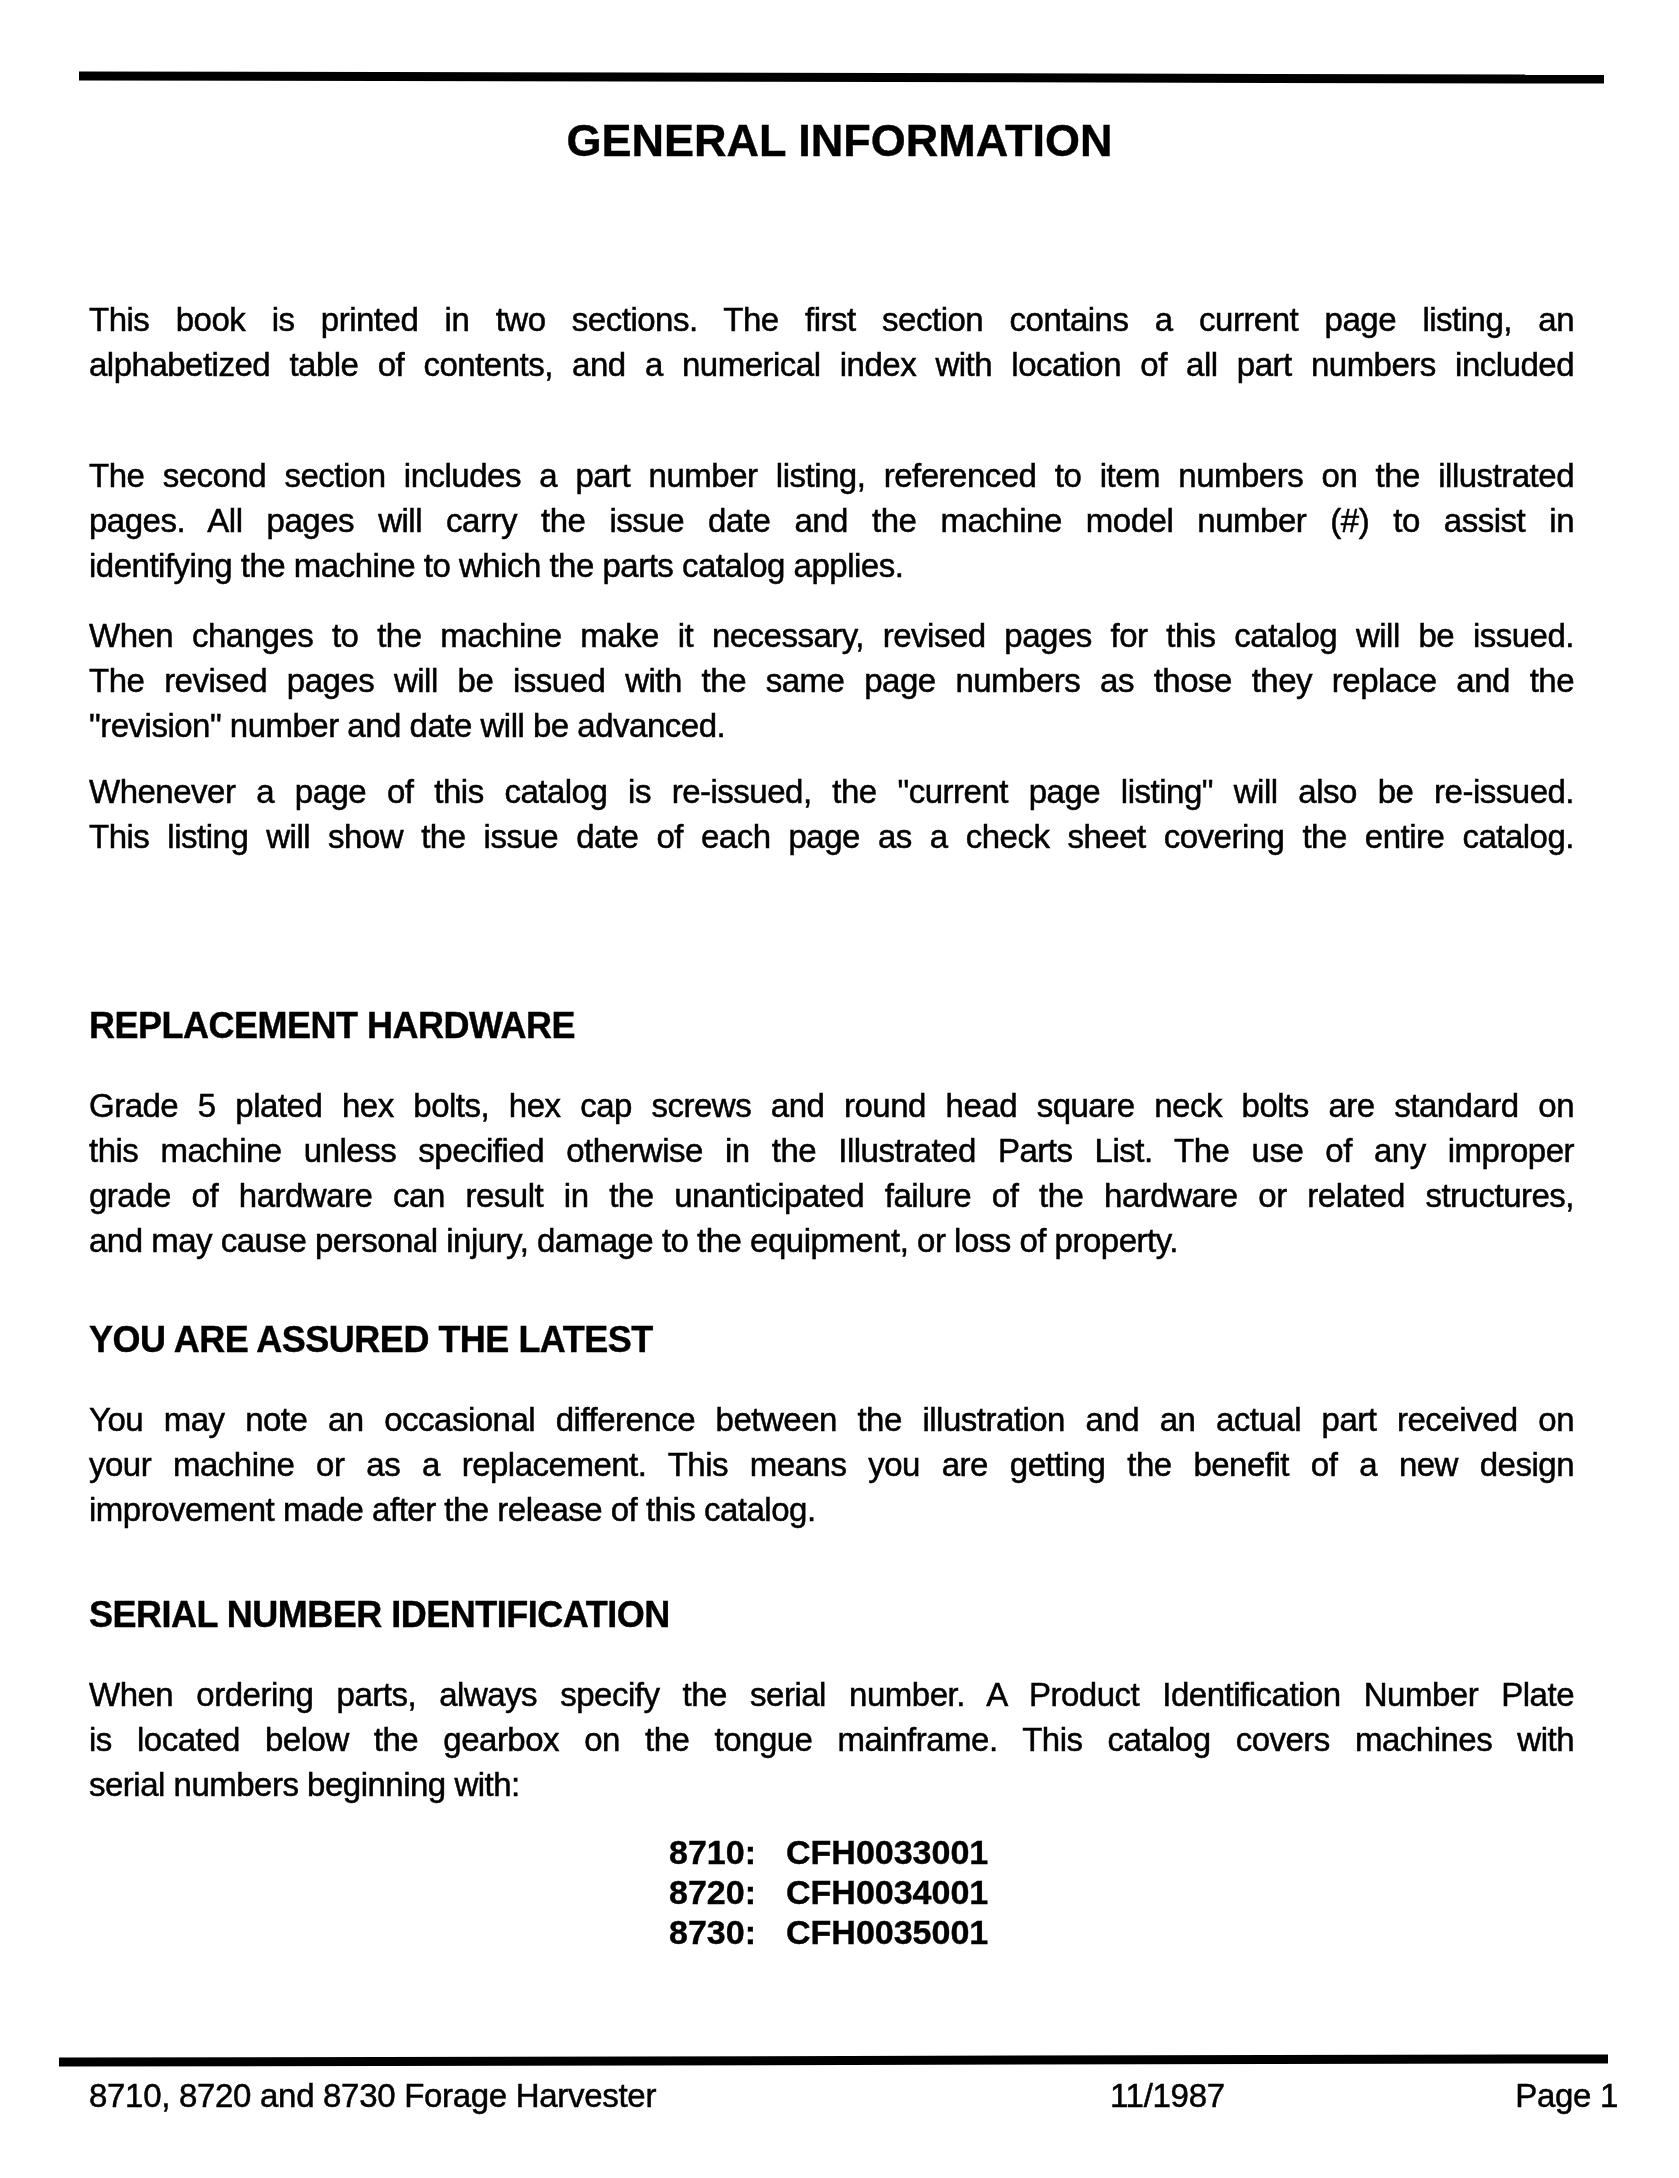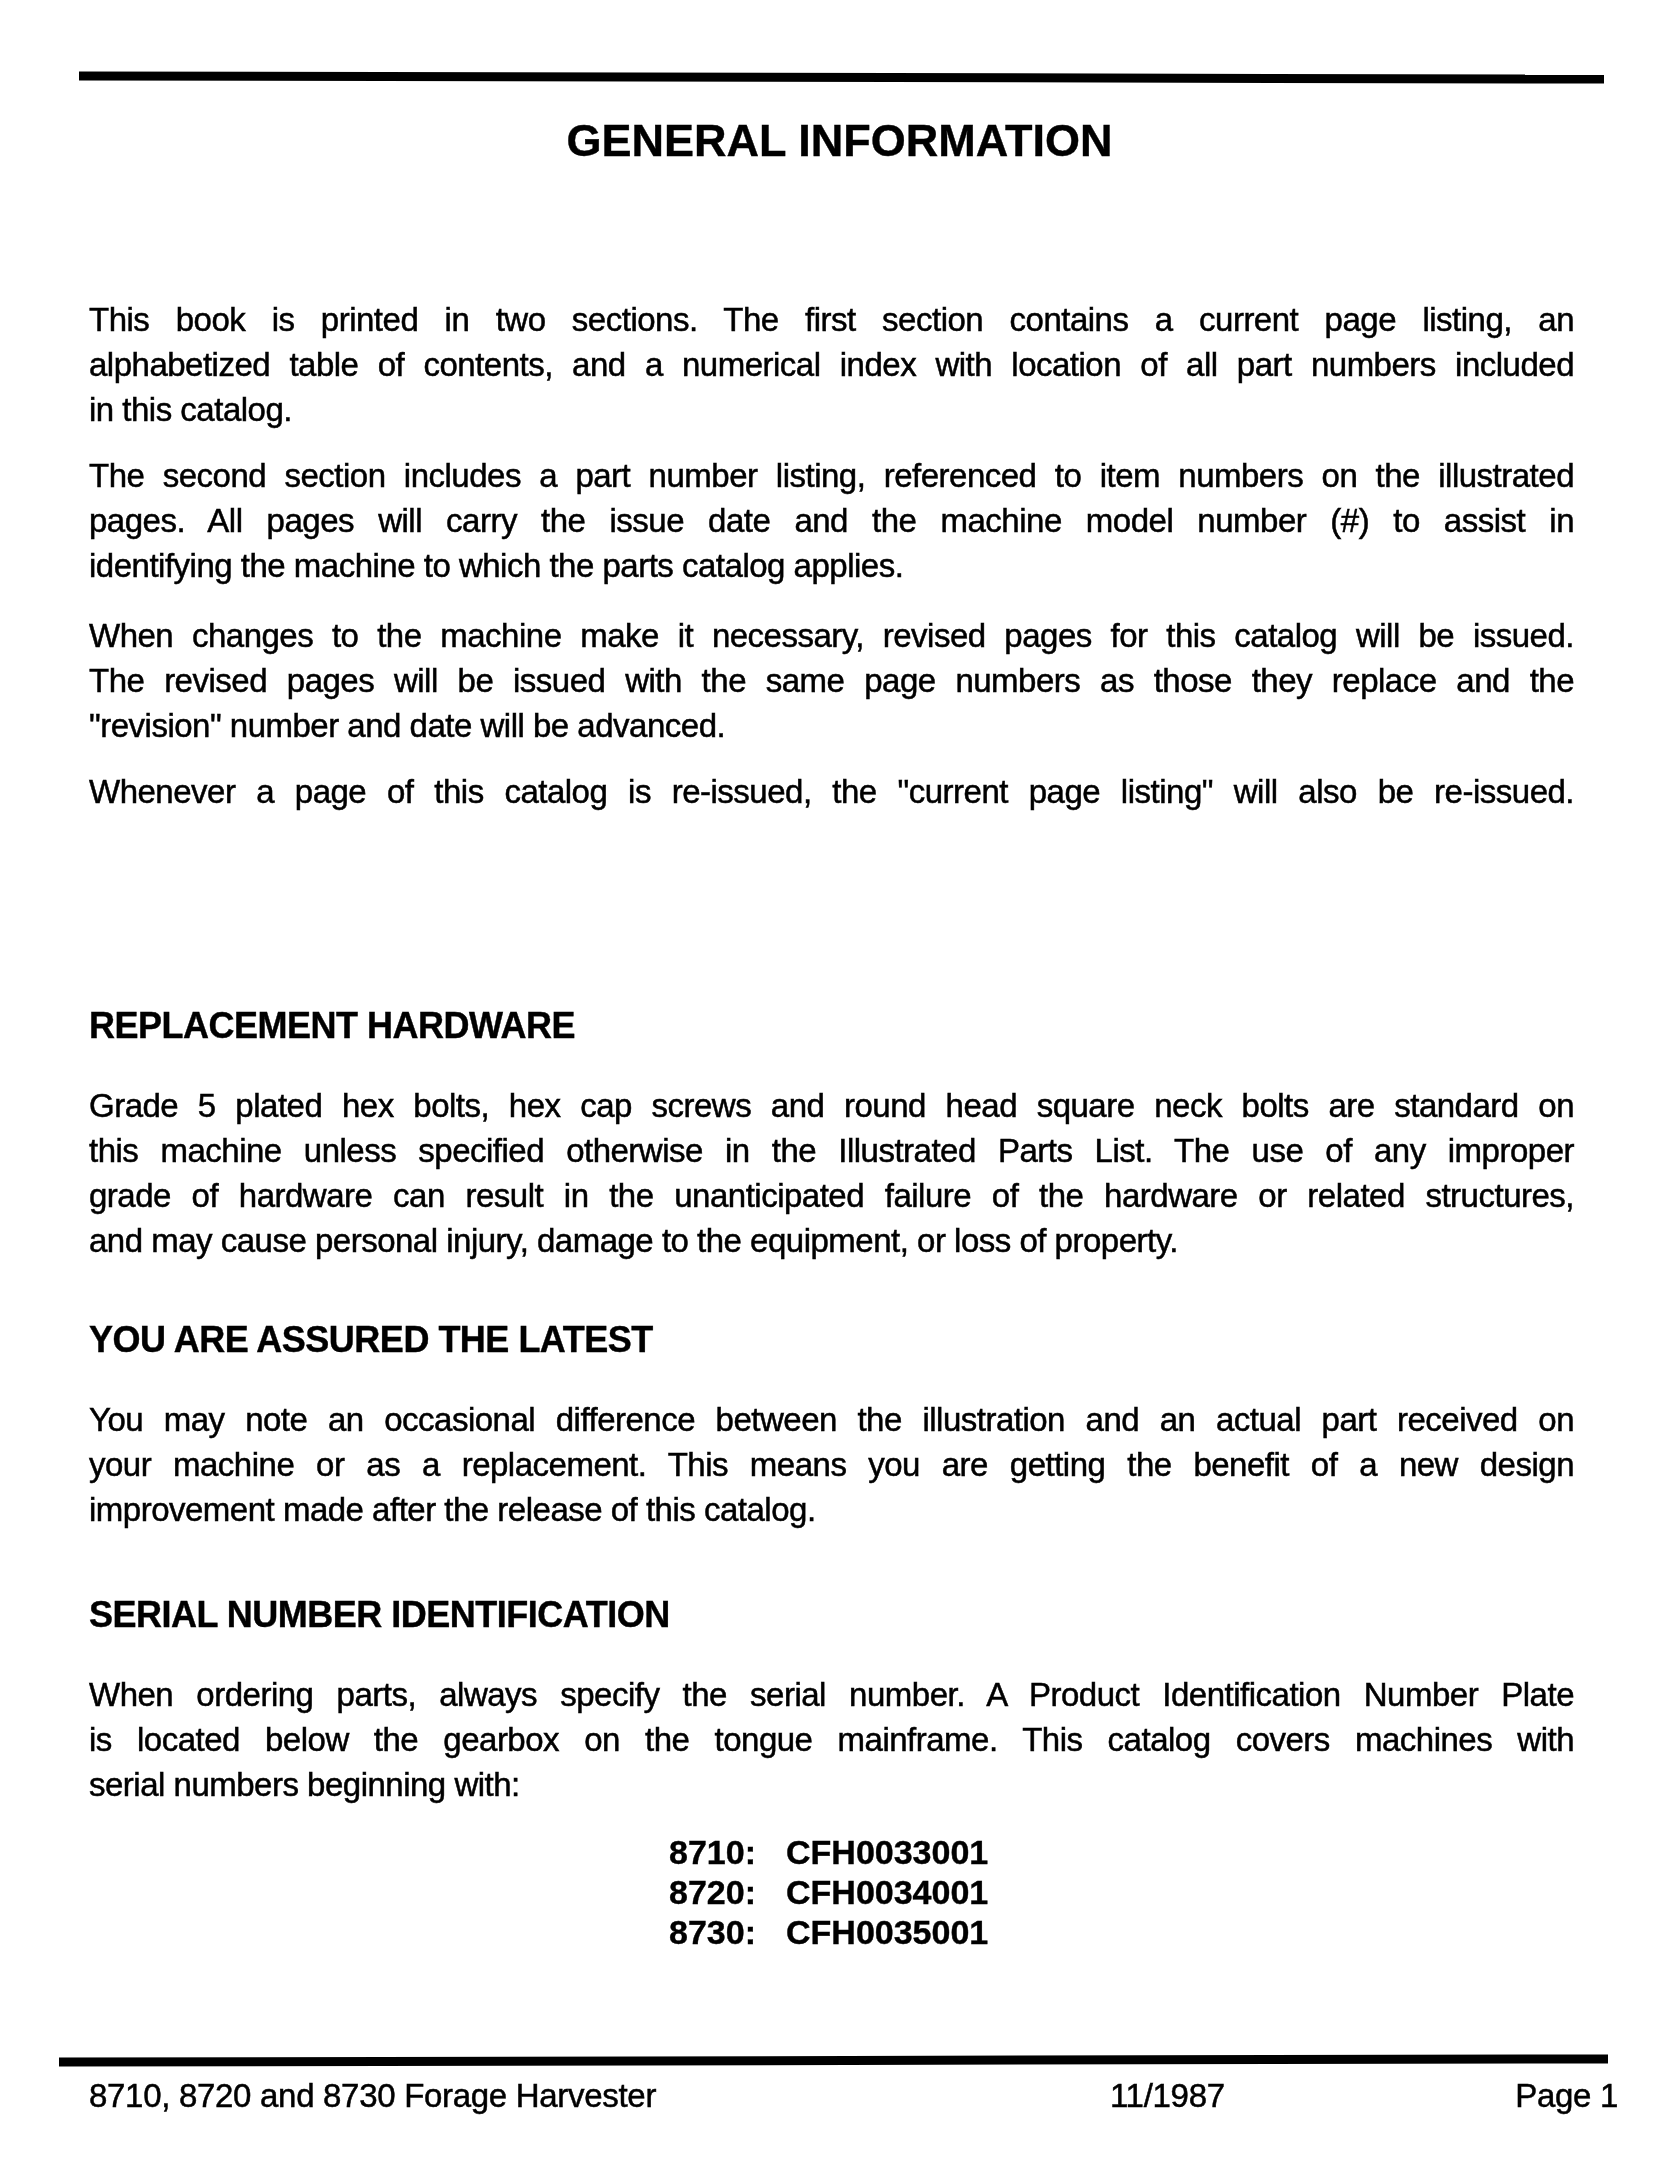--- a/index.html
+++ b/index.html
@@ -93,37 +93,37 @@
 
 <div class="page">
 
   <div class="rule top"></div>
 
   <h1 class="title">GENERAL INFORMATION</h1>
 
   <div class="para" style="top:297px">
     <div class="ln">This book is printed in two sections.  The first section contains a current page listing, an</div>
     <div class="ln">alphabetized table of contents, and a numerical index with location of all part numbers included</div>
-    <div class="ln last">in this catalog.</div>
   </div>
 
   <div class="para" style="top:453px">
     <div class="ln">The second section includes a part number listing, referenced to item numbers on the illustrated</div>
     <div class="ln">pages.  All pages will carry the issue date and the machine model number (#) to assist in</div>
     <div class="ln last">identifying the machine to which the parts catalog applies.</div>
   </div>
 
   <div class="para" style="top:613px">
     <div class="ln">When changes to the machine make it necessary, revised pages for this catalog will be issued.</div>
     <div class="ln">The revised pages will be issued with the same page numbers as those they replace and the</div>
     <div class="ln last">"revision" number and date will be advanced.</div>
   </div>
 
   <div class="para" style="top:769px">
     <div class="ln">Whenever a page of this catalog is re-issued, the "current page listing" will also be re-issued.</div>
+    <div class="ln">This listing will show the issue date of each page as a check sheet covering the entire catalog.</div>
   </div>
 
   <h2 class="heading" style="top:1003px">REPLACEMENT HARDWARE</h2>
   <div class="para" style="top:1083px">
     <div class="ln">Grade 5 plated hex bolts, hex cap screws and round head square neck bolts are standard on</div>
     <div class="ln">this machine unless specified otherwise in the Illustrated Parts List.  The use of any improper</div>
     <div class="ln">grade of hardware can result in the unanticipated failure of the hardware or related structures,</div>
     <div class="ln last">and may cause personal injury, damage to the equipment, or loss of property.</div>
   </div>
 

